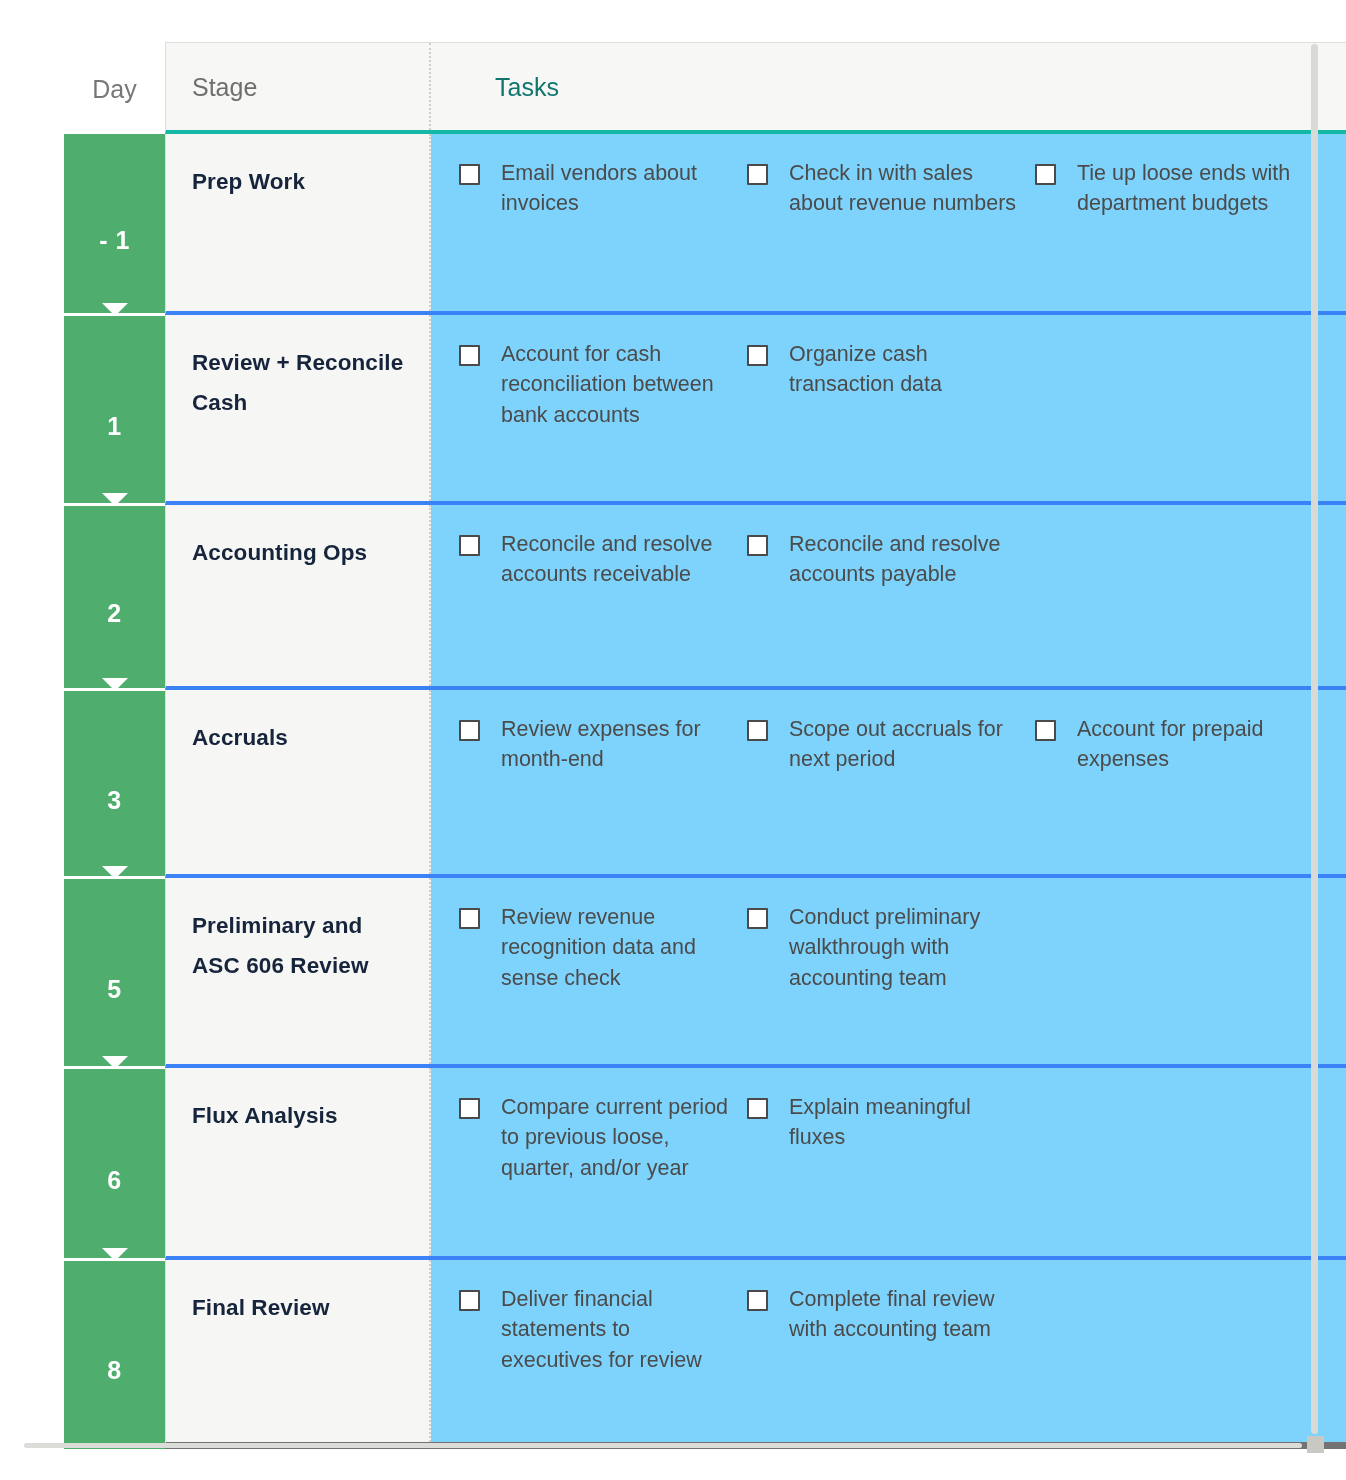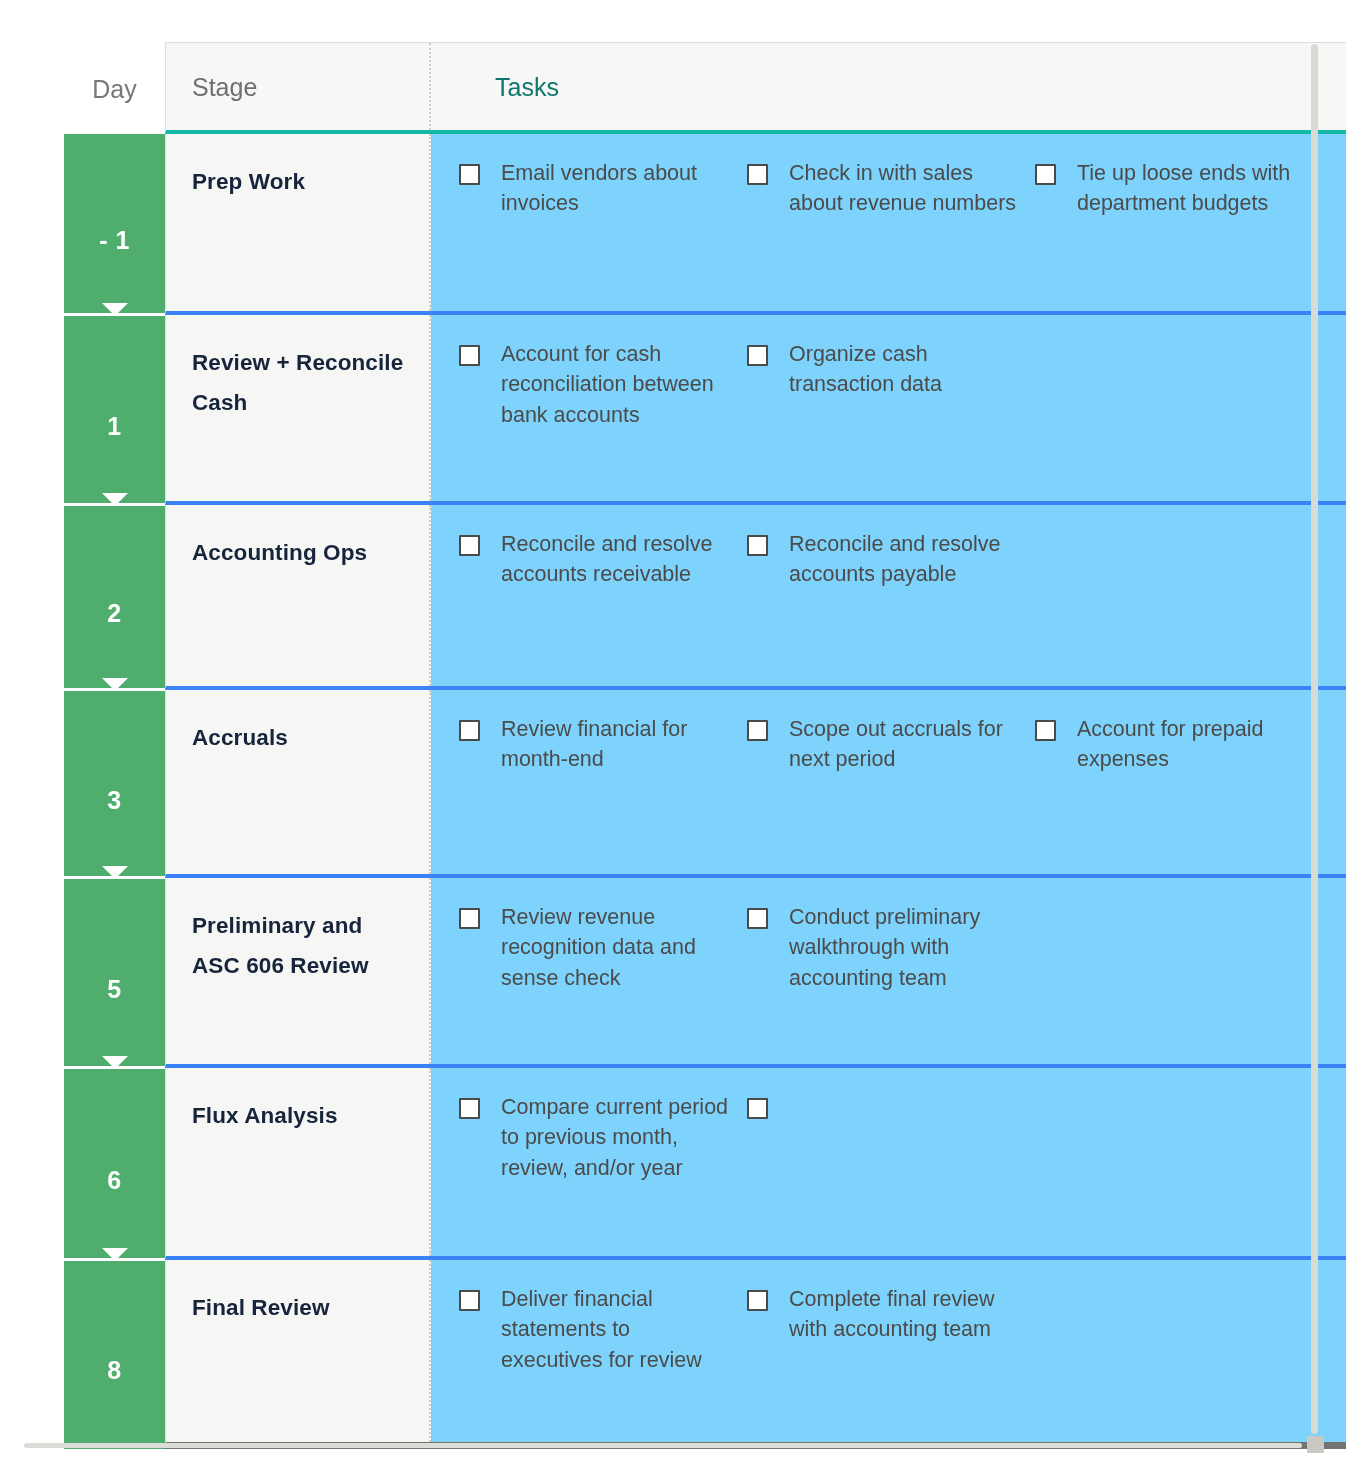--- a/index.html
+++ b/index.html
@@ -324,21 +324,21 @@
         <span class="day-num">3</span>
         <span class="day-sep"></span>
       </div>
       <div class="table-col">
         <div class="stage-cell">
           <div class="stage-name">Accruals</div>
         </div>
         <div class="tasks-cell">
           <div class="task">
             <span class="box"></span>
-            <span class="label">Review financial for month-end</span>
+            <span class="label">Review expenses for month-end</span>
           </div>
           <div class="task">
             <span class="box"></span>
             <span class="label">Scope out accruals for next period</span>
           </div>
           <div class="task">
             <span class="box"></span>
             <span class="label">Account for prepaid expenses</span>
           </div>
         </div>
@@ -372,24 +372,25 @@
         <span class="day-num">6</span>
         <span class="day-sep"></span>
       </div>
       <div class="table-col">
         <div class="stage-cell">
           <div class="stage-name">Flux Analysis</div>
         </div>
         <div class="tasks-cell">
           <div class="task">
             <span class="box"></span>
-            <span class="label">Compare current period to previous month, review, and/or year</span>
-          </div>
-          <div class="task">
-            <span class="box"></span>
+            <span class="label">Compare current period to previous loose, quarter, and/or year</span>
+          </div>
+          <div class="task">
+            <span class="box"></span>
+            <span class="label">Explain meaningful fluxes</span>
           </div>
         </div>
       </div>
     </div>
 
     <div class="row last h7">
       <div class="day-col filled">
         <span class="day-num">8</span>
       </div>
       <div class="table-col">

